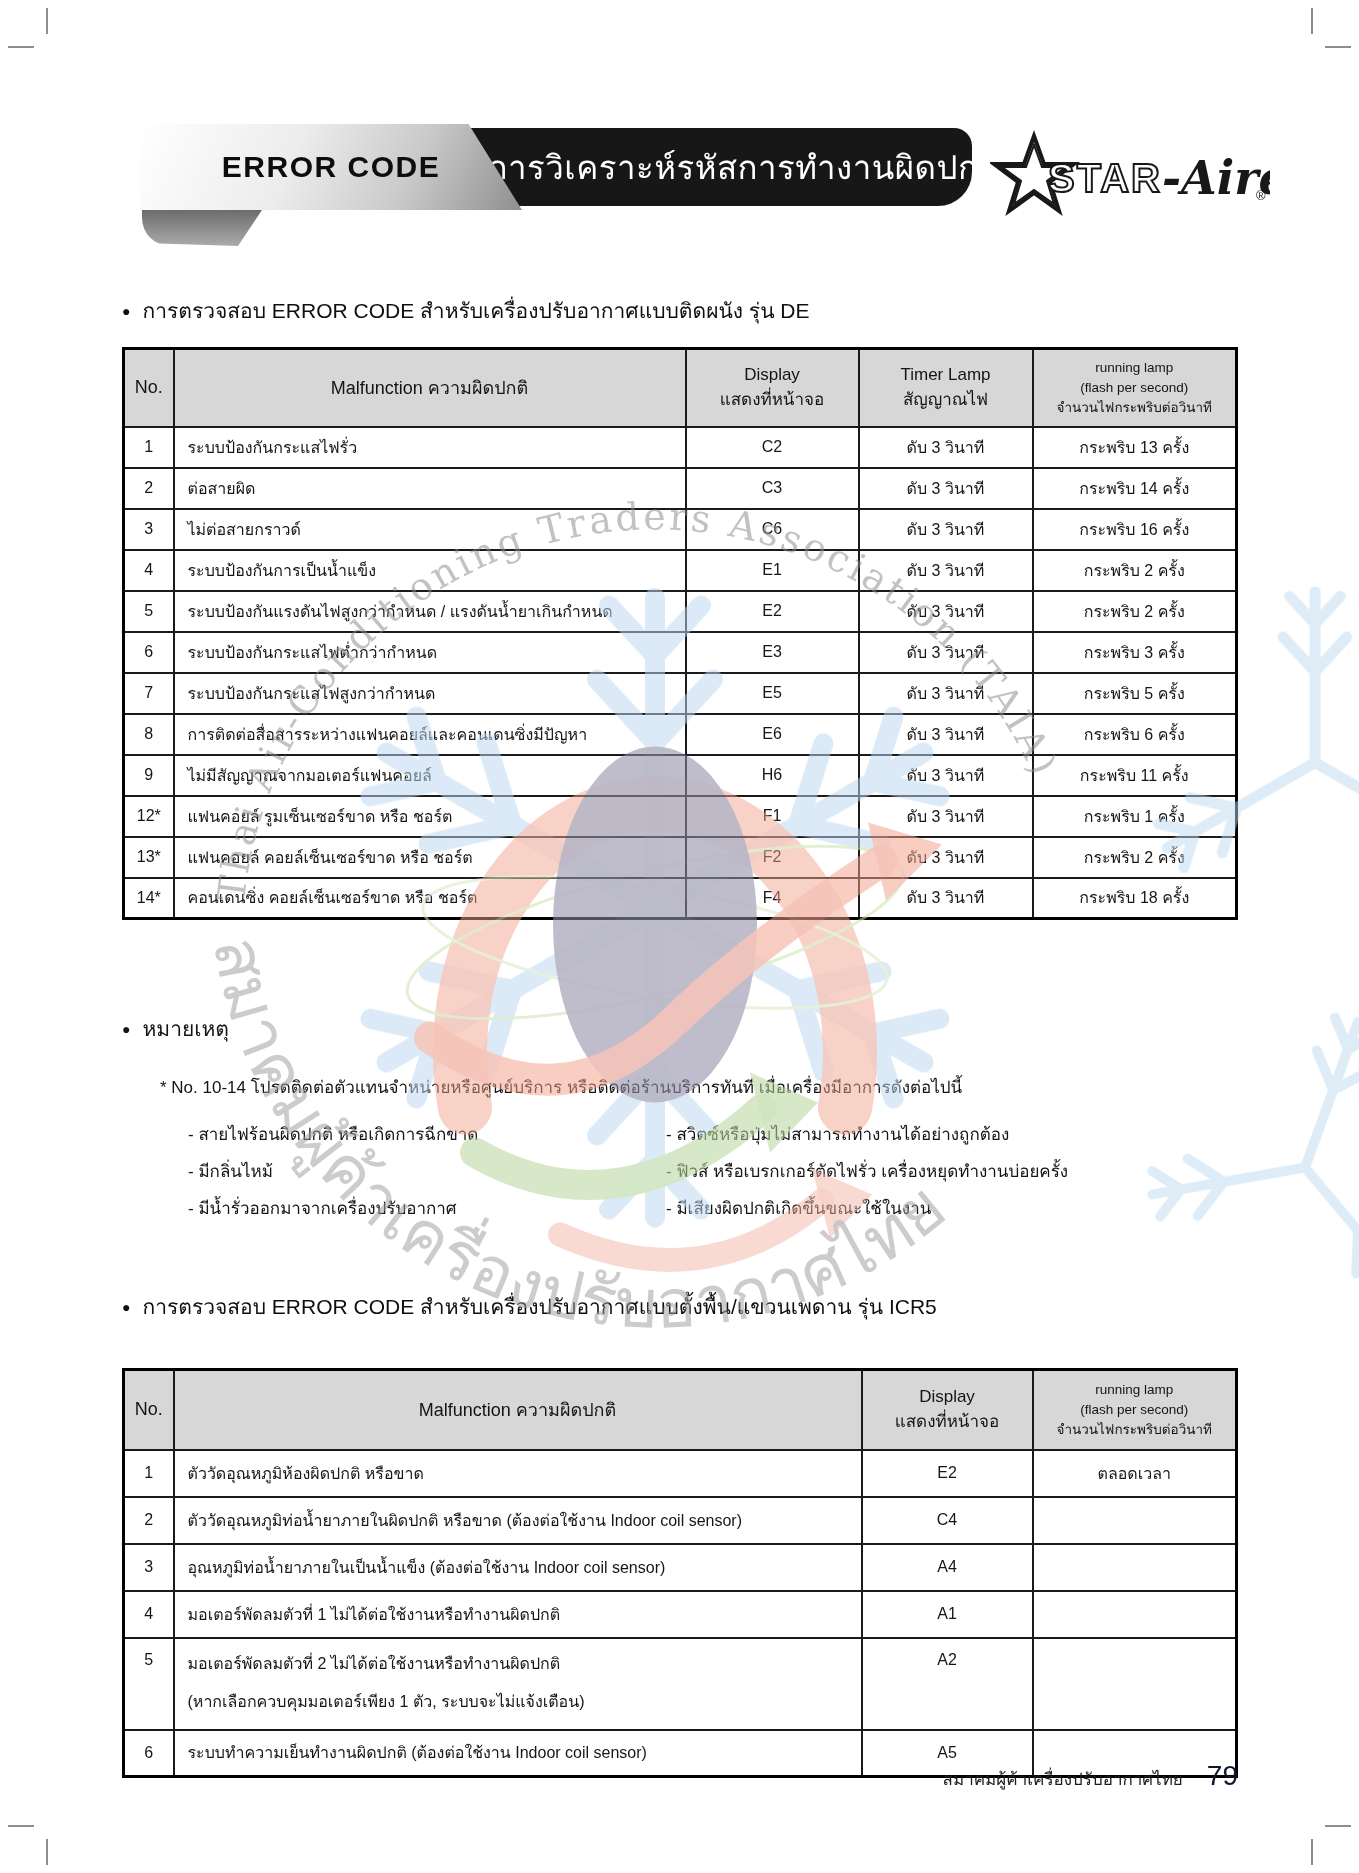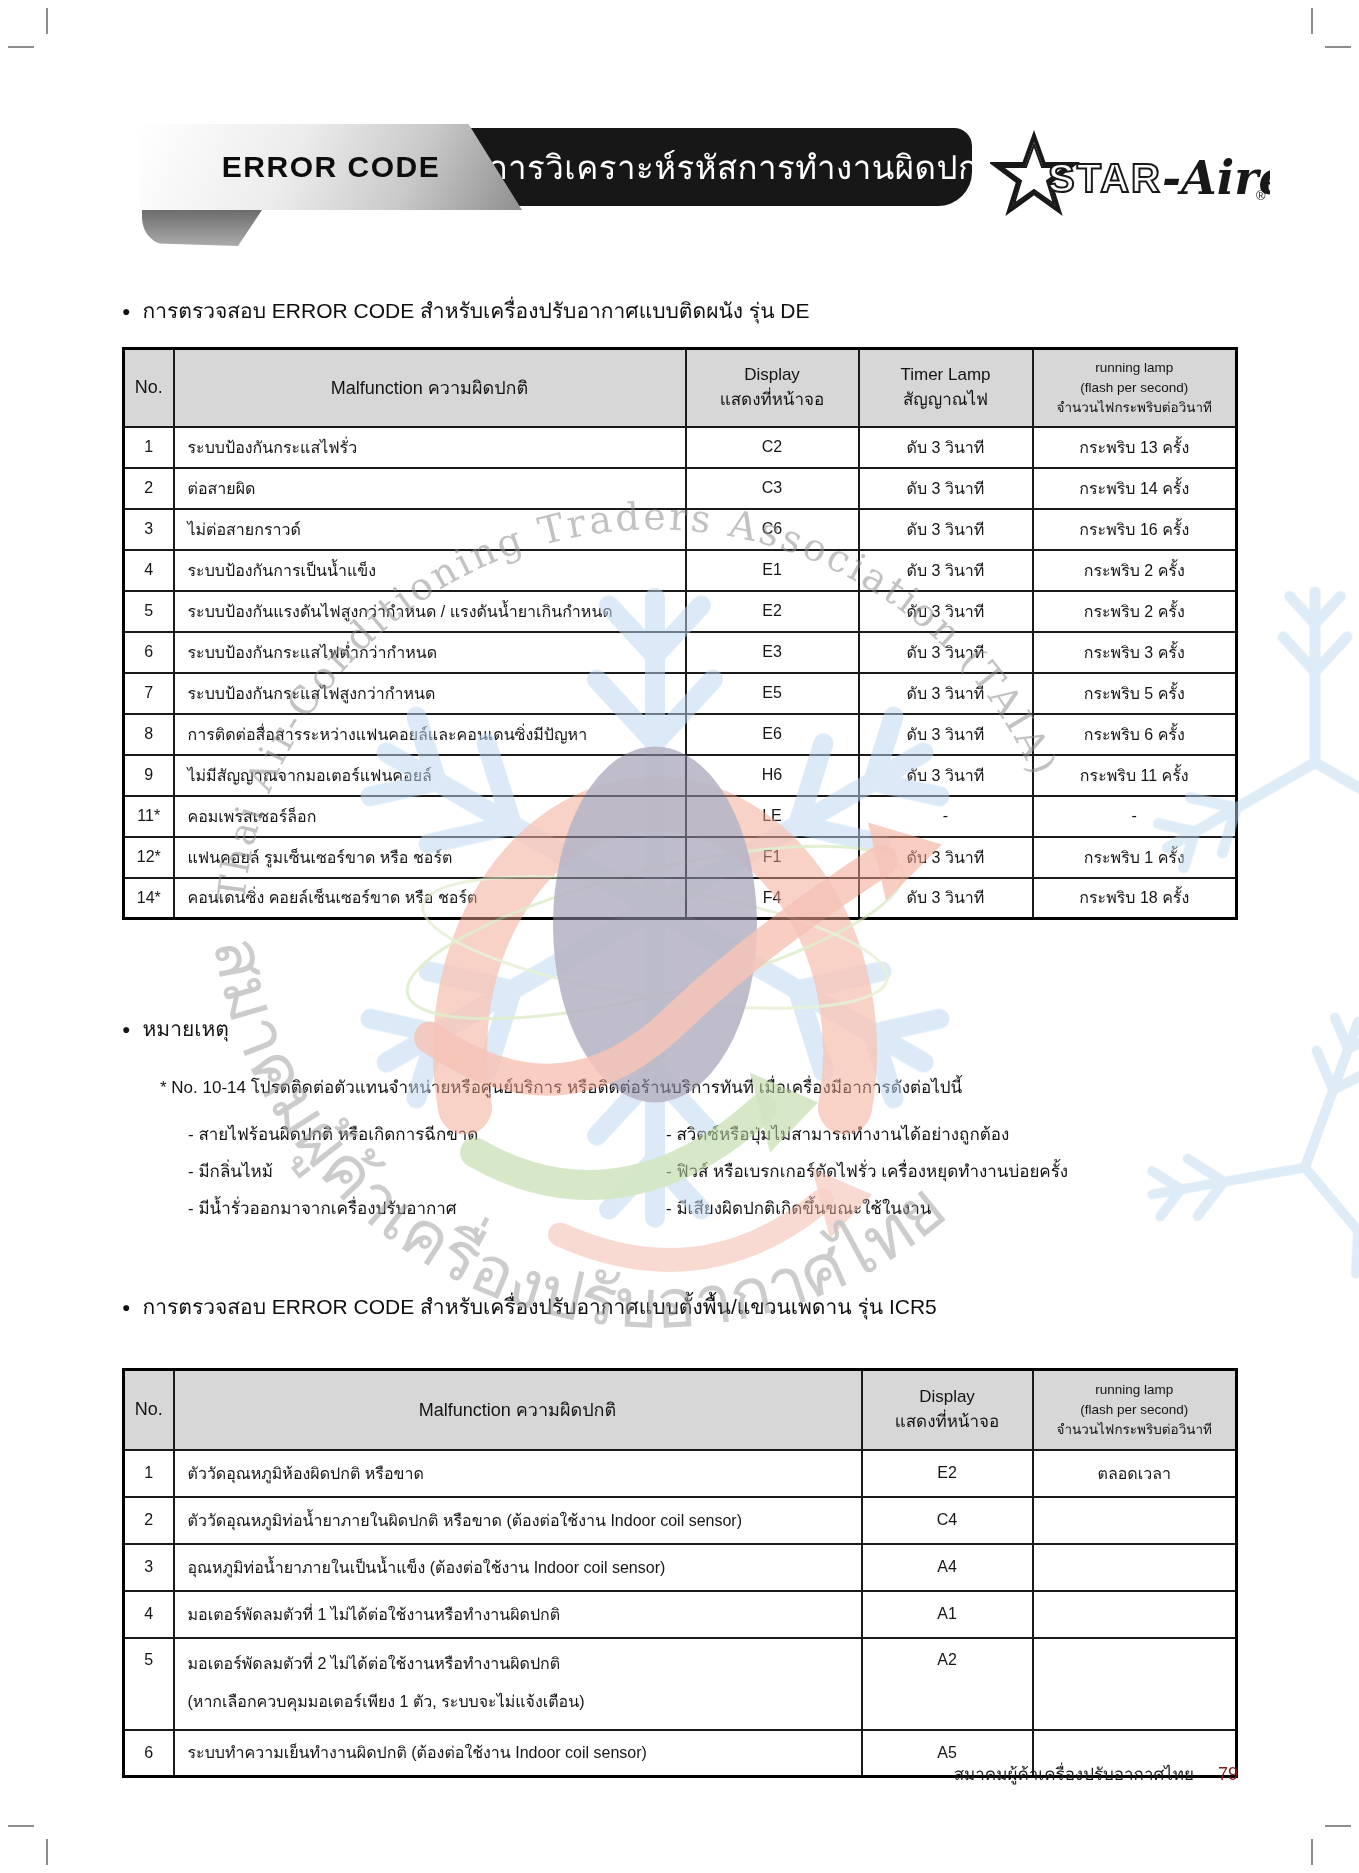--- a/index.html
+++ b/index.html
@@ -58,21 +58,21 @@
   .notes .n-title{font-size:21px;}
   .notes .n-title .bullet{font-size:14px;margin-right:12px;vertical-align:2px;}
   .notes .n-p1{margin:28px 0 0 38px;}
   .notes .n-grid{display:grid;grid-template-columns:478px auto;margin:20px 0 0 66px;row-gap:10px;}
   .notes .n-last{margin:22px 0 0 22px;}
 
   
   .footer{position:absolute;left:122px;top:1760px;width:1116px;display:flex;
           justify-content:flex-end;align-items:baseline;gap:24px;}
   .footer .assoc{font-size:17px;color:#1c1c1c;}
-  .footer .pnum{font-size:18px;color:#7f1d1d;}
+  .footer .pnum{font-size:28px;color:#0f172a;}
 
   
   .watermark{position:absolute;left:130px;top:455px;width:1229px;height:895px;
              pointer-events:none;z-index:6;opacity:0.62;}
 </style>
 </head>
 <body>
 
 <div class="page">
 
@@ -196,32 +196,32 @@
           <td class="c-mid">กระพริบ 6 ครั้ง</td>
         </tr>
       <tr>
           <td class="c-no">9</td>
           <td class="c-mal">ไม่มีสัญญาณจากมอเตอร์แฟนคอยล์</td>
           <td class="c-mid">H6</td>
           <td class="c-mid">ดับ 3 วินาที</td>
           <td class="c-mid">กระพริบ 11 ครั้ง</td>
         </tr>
       <tr>
-          <td class="c-no">11*</td>
-          <td class="c-mal">คอมเพรสเซอร์ล็อก</td>
-          <td class="c-mid">LE</td>
-          <td class="c-mid">-</td>
-          <td class="c-mid">-</td>
-        </tr>
-      <tr>
           <td class="c-no">12*</td>
           <td class="c-mal">แฟนคอยล์ รูมเซ็นเซอร์ขาด หรือ ชอร์ต</td>
           <td class="c-mid">F1</td>
           <td class="c-mid">ดับ 3 วินาที</td>
           <td class="c-mid">กระพริบ 1 ครั้ง</td>
+        </tr>
+      <tr>
+          <td class="c-no">13*</td>
+          <td class="c-mal">แฟนคอยล์ คอยล์เซ็นเซอร์ขาด หรือ ชอร์ต</td>
+          <td class="c-mid">F2</td>
+          <td class="c-mid">ดับ 3 วินาที</td>
+          <td class="c-mid">กระพริบ 2 ครั้ง</td>
         </tr>
       <tr>
           <td class="c-no">14*</td>
           <td class="c-mal">คอนเดนซิ่ง คอยล์เซ็นเซอร์ขาด หรือ ชอร์ต</td>
           <td class="c-mid">F4</td>
           <td class="c-mid">ดับ 3 วินาที</td>
           <td class="c-mid">กระพริบ 18 ครั้ง</td>
         </tr>
     </tbody>
   </table>

